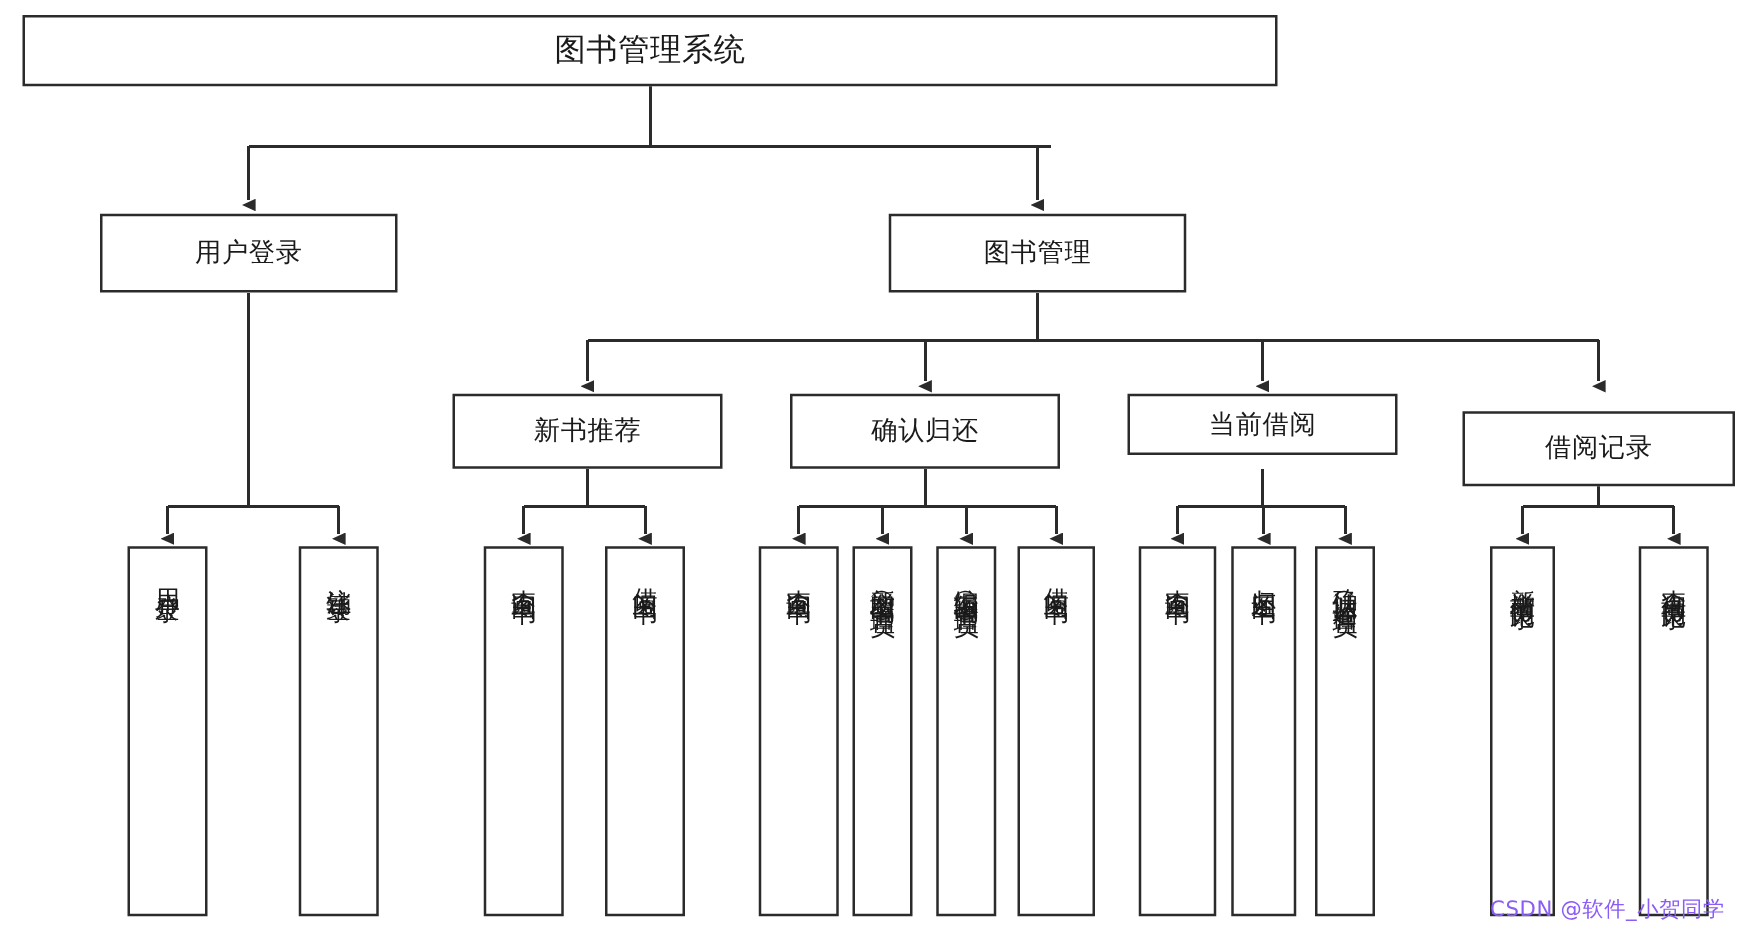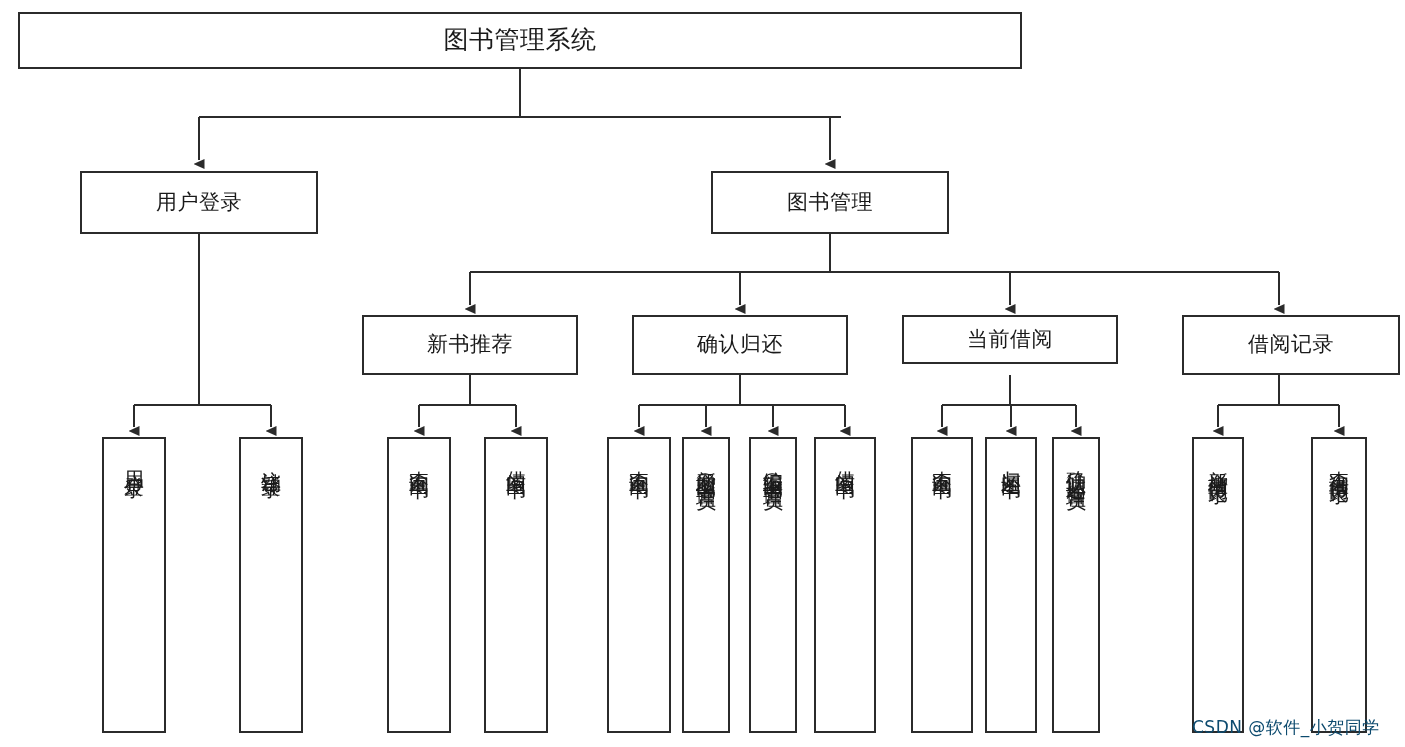--- a/index.html
+++ b/index.html
@@ -60,21 +60,21 @@
     writing-mode: vertical-rl;
     text-orientation: upright;
     font-size: 20px;
     line-height: 1.05;
     letter-spacing: 3px;
     white-space: normal;
   }
   .watermark {
     position: absolute;
     font-size: 17px;
-    color: #0c4a6e;
+    color: #8b5cf6;
     white-space: nowrap;
     letter-spacing: 0.5px;
   }
 </style>
 </head>
 <body>
 
 <div id="canvas">
 
   <svg id="edges" viewBox="0 0 1405 747" xmlns="http://www.w3.org/2000/svg">
@@ -168,21 +168,21 @@
 
   <div class="node horiz" style="left:711px; top:171px; width:238px; height:63px;">
     <span class="label">图书管理</span>
   </div>
   <div class="node horiz" style="left:632px; top:315px; width:216px; height:60px;">
     <span class="label">确认归还</span>
   </div>
   <div class="node horiz" style="left:902px; top:315px; width:216px; height:49px;">
     <span class="label">当前借阅</span>
   </div>
-  <div class="node horiz" style="left:1170px; top:315px; width:218px; height:60px;margin-left:12px;">
+  <div class="node horiz" style="left:1170px; top:329px; width:218px; height:60px;">
     <span class="label">借阅记录</span>
   </div>
 
   <div class="node vert" style="left:102px; top:437px; width:64px; height:296px;">
     <span class="label">用户登录</span>
   </div>
   <div class="node vert" style="left:239px; top:437px; width:64px; height:296px;">
     <span class="label">注销登录</span>
   </div>
   <div class="node vert" style="left:387px; top:437px; width:64px; height:296px;">

